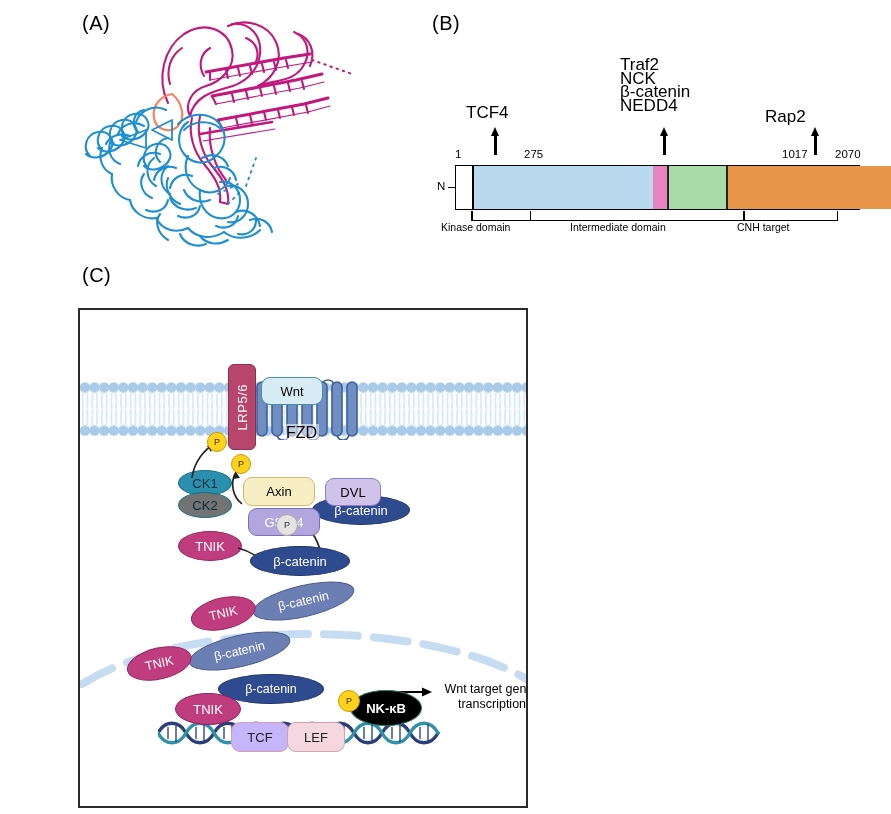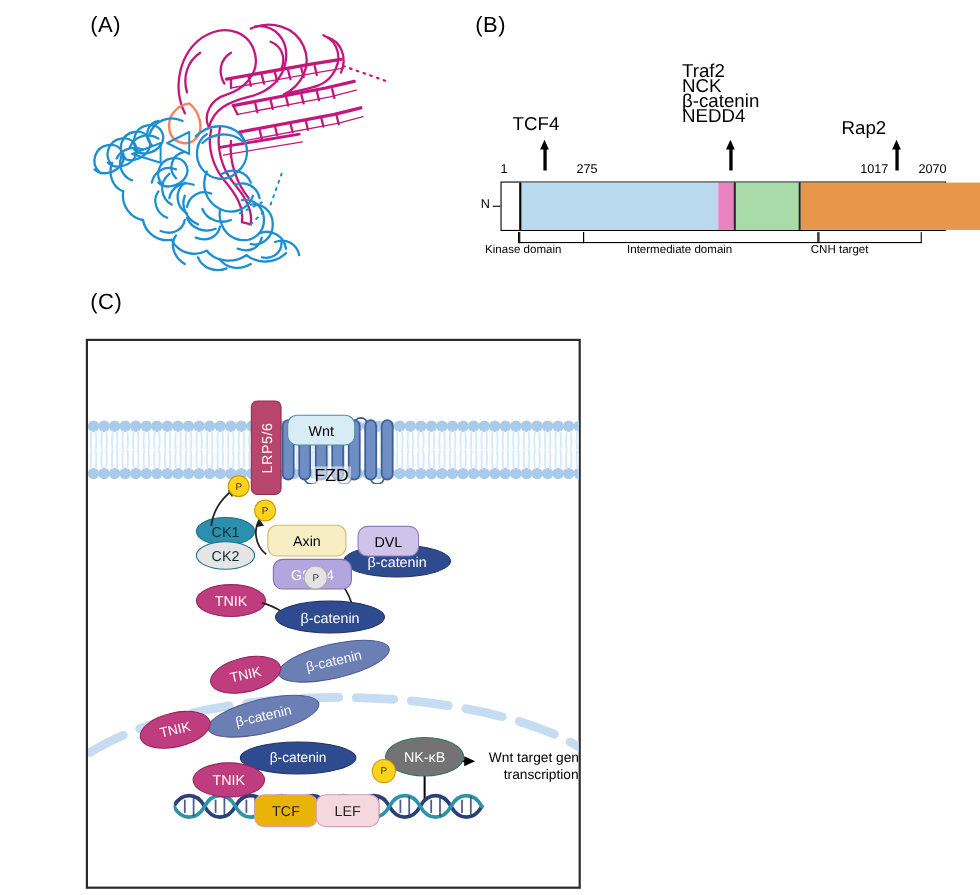--- a/index.html
+++ b/index.html
@@ -390,21 +390,21 @@
     <span>Axin</span>
   </div>
 
   <div class="blob rrect" style="left:168px;top:170px;width:72px;height:28px;background:#b1a6dd;border:1.6px solid #7d70b8;color:#fff;font-size:13px;z-index:6;">
     <span>GSK-4</span>
   </div>
 
   <div class="blob ell" style="left:98px;top:160px;width:54px;height:26px;background:#2b90ad;border:1.7px solid #1d6f88;color:#0f2d38;font-size:13px;">
     <span>CK1</span>
   </div>
-  <div class="blob ell" style="left:98px;top:182px;width:54px;height:26px;background:#e5e5e5;border:1.7px solid #1d6f88;color:#0f2d38;font-size:13px;">
+  <div class="blob ell" style="left:98px;top:182px;width:54px;height:26px;background:#737373;border:1.7px solid #1d6f88;color:#0f2d38;font-size:13px;">
     <span>CK2</span>
   </div>
 
   <svg class="arrowc" style="left:96px;top:118px;" width="80" height="60" viewBox="0 0 80 60" xmlns="http://www.w3.org/2000/svg">
     <path d="M16 50 C18 34 28 22 38 16" stroke="#222" stroke-width="1.6" fill="none"></path>
     <path d="M38 16 L31 18 L35 24 Z" fill="#222"></path>
   </svg>
   <svg class="arrowc" style="left:140px;top:150px;" width="50" height="50" viewBox="0 0 50 50" xmlns="http://www.w3.org/2000/svg">
     <path d="M22 44 C12 36 10 22 16 12" stroke="#222" stroke-width="1.6" fill="none"></path>
     <path d="M16 12 L13 19 L20 18 Z" fill="#222"></path>
@@ -458,30 +458,30 @@
     </div>
   </div>
 
   <div class="blob ell" style="left:138px;top:364px;width:106px;height:30px;background:#2f4b8f;border:1.7px solid #1f3466;color:#fff;font-size:12.5px;z-index:4;">
     <span>β-catenin</span>
   </div>
 
   <div class="blob ell" style="left:95px;top:383px;width:66px;height:32px;background:#bf3d7e;border:1.7px solid #95255f;color:#fff;font-size:13px;z-index:5;">
     <span>TNIK</span>
   </div>
-  <div class="blob rrect" style="left:151px;top:384px;width:58px;height:30px;background:#eab308;border:1.6px solid #d49fb3;color:#222;font-size:13px;z-index:5;">
+  <div class="blob rrect" style="left:151px;top:384px;width:58px;height:30px;background:#c4b5fd;border:1.6px solid #d49fb3;color:#222;font-size:13px;z-index:5;">
     <span>TCF</span>
   </div>
   <div class="blob rrect" style="left:207px;top:384px;width:58px;height:30px;background:#f4d7df;border:1.6px solid #d49fb3;color:#222;font-size:13px;z-index:5;">
     <span>LEF</span>
   </div>
   <div class="pcirc" style="left:258px;top:380px;width:20px;height:20px;z-index:6;">
     <span>P</span>
   </div>
-  <div class="blob ell" style="left:270px;top:360px;width:72px;height:36px;background:#737373;border:1.7px solid #2a7567;color:#fff;font-size:13px;z-index:5;">
+  <div class="blob ell" style="left:270px;top:380px;width:72px;height:36px;background:#000000;border:1.7px solid #2a7567;color:#fff;font-size:13px;z-index:5;font-weight:bold;">
     <span>NK-κB</span>
   </div>
 
   <div class="abs" style="left:78px;top:408px;width:290px;height:30px;z-index:3;">
     <svg width="290" height="30" viewBox="0 0 290 30" xmlns="http://www.w3.org/2000/svg">
       <g fill="none" stroke-width="3.4" stroke-linecap="round">
         <path d="M0 15 C7 2 21 2 28 15 C35 28 49 28 56 15 C63 2 77 2 84 15 C91 28 105 28 112 15 C119 2 133 2 140 15 C147 28 161 28 168 15 C175 2 189 2 196 15 C203 28 217 28 224 15 C231 2 245 2 252 15 C259 28 273 28 280 15" stroke="#2b3f7a"></path>
         <path d="M0 15 C7 28 21 28 28 15 C35 2 49 2 56 15 C63 28 77 28 84 15 C91 2 105 2 112 15 C119 28 133 28 140 15 C147 2 161 2 168 15 C175 28 189 28 196 15 C203 2 217 2 224 15 C231 28 245 28 252 15 C259 2 273 2 280 15" stroke="#2e93a8"></path>
       </g>
       <g stroke="#2b3f7a" stroke-width="1.6" opacity="0.85">

